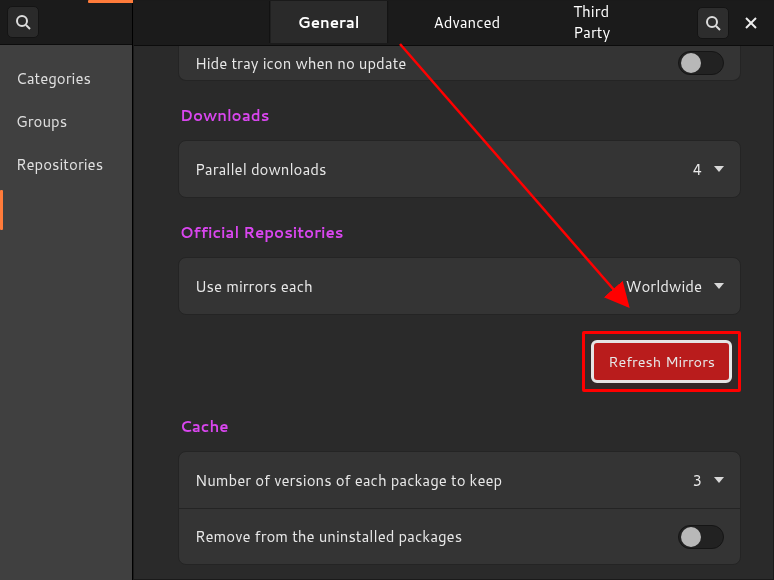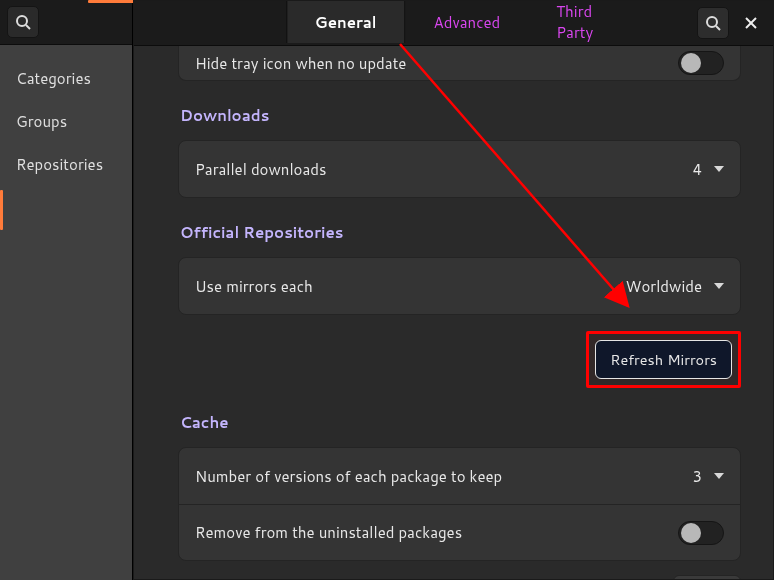--- a/index.html
+++ b/index.html
@@ -10,49 +10,49 @@
   .bg-header { height: 45px; background: #1b1b1b; border-bottom: 1px solid #0c0c0c; display:flex; align-items:center; padding:0 7px; }
   .bg-header .orange-seg { position:absolute; top:0; left:88px; width:48px; height:3px; background:#ff7b3a; border-radius:1px; }
   .bg-search { width:32px; height:32px; background:#2a2a2a; border:1px solid #141414; border-radius:5px; display:flex; align-items:center; justify-content:center; color:#dedede; }
   .bg-nav { padding: 12px 10px 0 14px; }
   .bg-nav-item { padding: 11px 2px; font-size:15px; color:#e0e0e0; cursor:pointer; }
   .orange-side { position:absolute; left:0; top:190px; width:3px; height:40px; background:#ff7b3a; border-radius:1px; }
 
   
   .dialog { position:absolute; left:133px; top:0; width:641px; height:580px; background:#2a2a2a; border:1px solid #1a1a1a; }
   .dlg-header { height:45px; background:#1b1b1b; border-bottom:1px solid #0c0c0c; position:relative; }
-  .tabs { position:absolute; left:50%; top:0; transform:translateX(-50%); height:42px; display:flex; }
-  .tab { padding:0 28px; display:flex; align-items:center; font-size:15px; color:#d946ef; cursor:pointer; }
+  .tabs { position:absolute; left:50%; top:0; transform:translateX(-50%); height:42px; display:flex;gap:17px; }
+  .tab { padding:0 28px; display:flex; align-items:center; font-size:15px; color:#ffffff; cursor:pointer; }
   .tab.active { background:#2a2a2a; color:#fff; font-weight:600; border-left:1px solid #0c0c0c; border-right:1px solid #0c0c0c; }
   .dlg-header-right { position:absolute; right:6px; top:6px; display:flex; gap:6px; align-items:center; }
   .sq-btn { width:32px; height:32px; background:#2d2d2d; border:1px solid #141414; border-radius:5px; display:flex; align-items:center; justify-content:center; color:#dedede; cursor:pointer; }
   .close-btn { width:32px; height:32px; display:flex; align-items:center; justify-content:center; cursor:pointer; font-size:16px; color:#eee; }
 
   .dlg-body { position:absolute; top:45px; left:0; right:0; bottom:0; overflow:hidden; padding: 0 32px 0 44px; }
   .card { background:#343434; border:1px solid #242424; border-radius:8px; }
   .card.partial-top { border-top-left-radius:0; border-top-right-radius:0; border-top:none; }
   .row { display:flex; align-items:center; justify-content:space-between; padding:0 16px; height:56px; border-top:1px solid #242424; }
   .row:first-child { border-top:none; }
   .row-label { font-size:15px; color:#e8e8e8; }
-  .section-title { font-size:15px; font-weight:600; color:#c4b5fd; margin:24px 0 14px 2px; }
+  .section-title { font-size:15px; font-weight:600; color:#d946ef; margin:24px 0 14px 2px; }
   .first-card { margin-top:0; }
 
   
   .toggle { width:46px; height:24px; background:#222; border-radius:12px; position:relative; border:1px solid #151515; cursor:pointer; }
   .toggle .knob { position:absolute; left:2px; top:1px; width:20px; height:20px; border-radius:50%; background:#b8b8b8; }
 
   
   .value-drop { display:flex; align-items:center; gap:12px; color:#eaeaea; font-size:15px; cursor:pointer; }
   .chev { width:0; height:0; border-left:5px solid transparent; border-right:5px solid transparent; border-top:6px solid #d8d8d8; }
 
   
   .pill-btn { background:#3a3a3a; border:1px solid #242424; border-radius:6px; padding:8px 14px; font-size:14.5px; color:#e6e6e6; cursor:pointer; }
   .refresh-wrap { display:flex; justify-content:flex-end; margin-top:16px; }
   .refresh-highlight { padding:6px; border:3px solid #ff0000; border-radius:2px; background:rgba(255,0,0,0.04); display:inline-block; }
-  .refresh-highlight .pill-btn { background:#0f172a; border:1px solid #e5e5e5; }
+  .refresh-highlight .pill-btn { background:#b91c1c; border:3px solid #e5e5e5; }
 
   
   .cache-footer { display:flex; justify-content:flex-end; align-items:center; gap:14px; margin-top:14px; font-size:15px; }
 
   
   .scroll-hint { position:absolute; right:3px; top:70px; width:6px; height:300px; background:#3a3a3a; border-radius:3px; opacity:0; }
 
   
   .arrow-svg { position:absolute; left:0; top:0; width:774px; height:580px; pointer-events:none; }
 </style>

